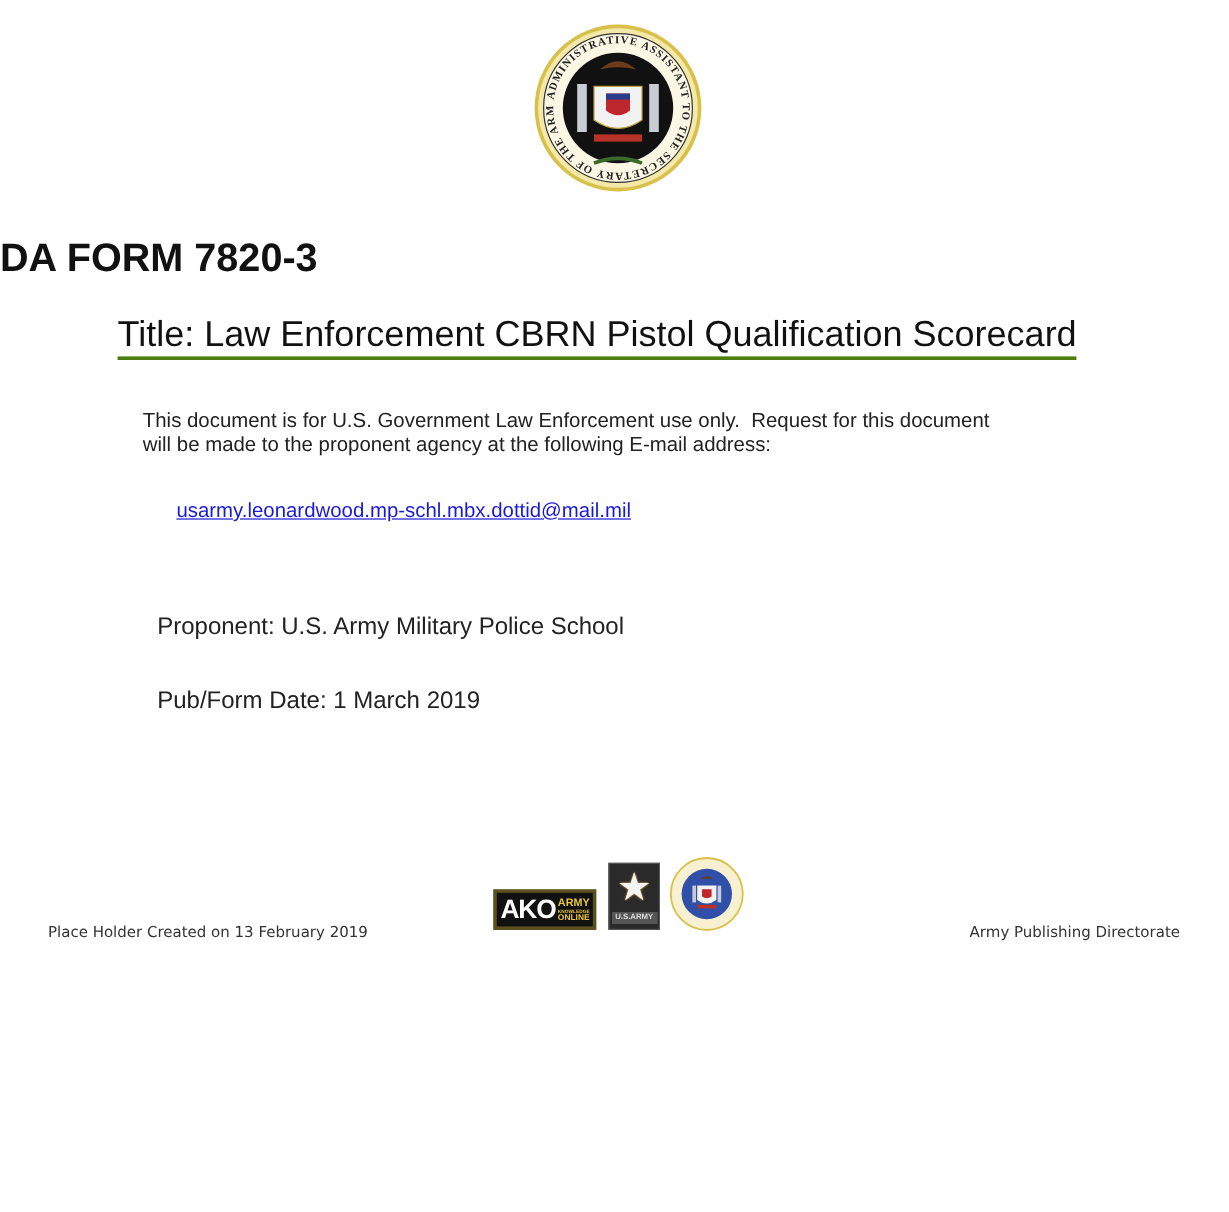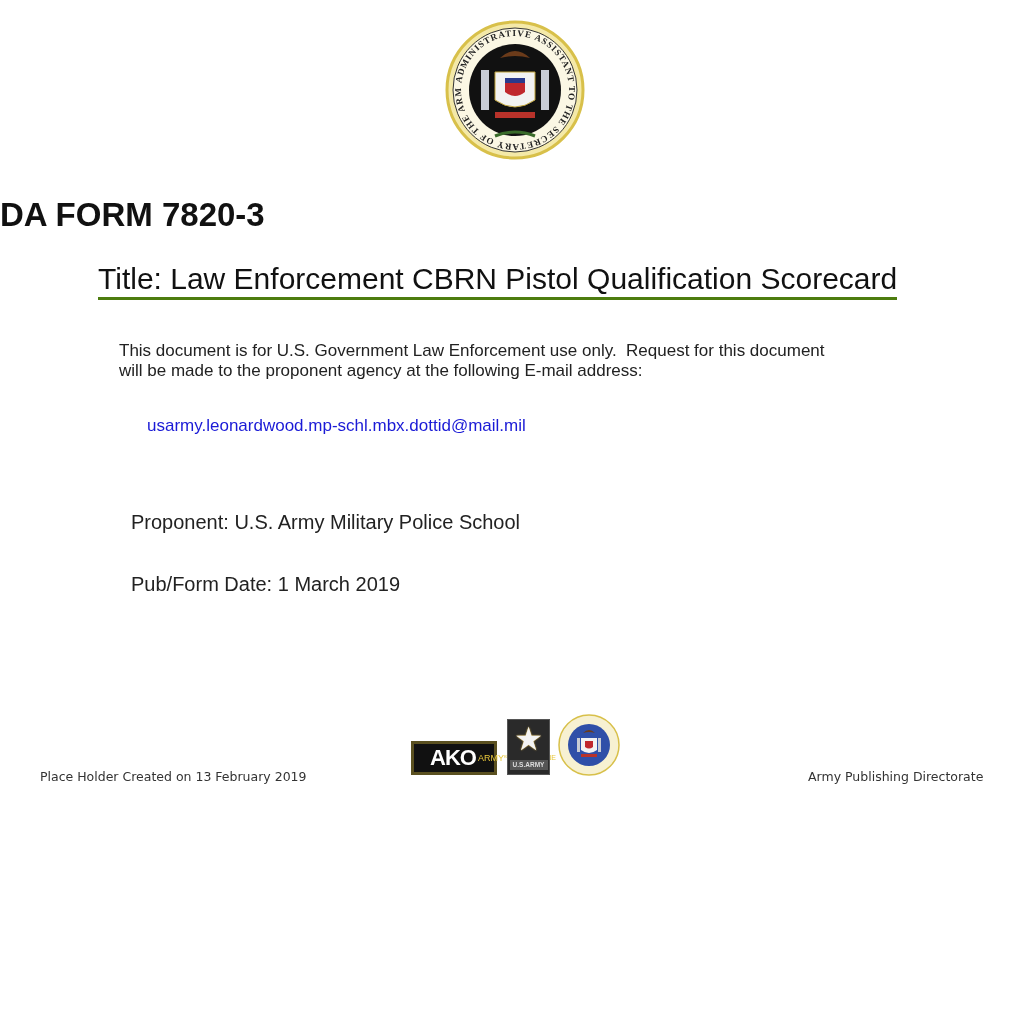--- a/index.html
+++ b/index.html
@@ -2,29 +2,29 @@
 <html><head>
 <meta charset="utf-8">
 <style>
   html, body { margin: 0; padding: 0; background: #ffffff; }
   body { width: 1024px; height: 1010px; position: relative; overflow: hidden; font-family: "Liberation Sans", sans-serif; color: #111; }
   .abs { position: absolute; }
   .seal-top { left: 445px; top: 20px; width: 140px; height: 140px; }
   .form-number { left: 0; width: 1024px; top: 196px; font-weight: bold; font-size: 33px; letter-spacing: 0px; color: #111; }
   .title-line { left: 98px; top: 262px; font-size: 30px; color: #111; border-bottom: 3px solid #4d7c0f; padding-bottom: 1px; line-height: 34px; white-space: nowrap; }
   .notice { left: 119px; top: 341px; font-size: 17px; line-height: 20px; color: #222; width: 800px; }
-  .email { left: 147px; top: 416px; font-size: 17px; color: #1a1ad6; cursor: pointer; }
+  .email { left: 147px; top: 416px; font-size: 17px; color: #1a1ad6; text-decoration: underline; cursor: pointer; }
   .proponent { left: 131px; top: 511px; font-size: 20px; color: #222; }
   .pubdate { left: 131px; top: 573px; font-size: 20px; color: #222; }
   .footer-left { left: 40px; top: 769px; font-size: 12.5px; color: #333; font-family: "DejaVu Sans", sans-serif; text-align: center; }
   .footer-right { left: 808px; top: 769px; font-size: 12.5px; color: #333; font-family: "DejaVu Sans", sans-serif; }
   .ako { left: 411px; top: 741px; width: 86px; height: 34px; background: #5a5020; box-sizing: border-box; padding: 3px; }
-  .ako-inner { width: 100%; height: 100%; background: #111; display: flex; align-items: center; padding-left: 16px; box-sizing: border-box; }
+  .ako-inner { width: 100%; height: 100%; background: #111; display: flex; align-items: center; padding-left: 3px; box-sizing: border-box; }
   .ako-big { color: #fff; font-weight: bold; font-size: 22px; letter-spacing: -1px; font-family: "Liberation Sans", sans-serif; }
-  .ako-small { color: #e8c73a; font-weight: normal; font-size: 7px; line-height: 7px; margin-left: 2px; display: flex; flex-direction: row; }
+  .ako-small { color: #e8c73a; font-weight: bold; font-size: 7px; line-height: 7px; margin-left: 2px; display: flex; flex-direction: column; }
   .usarmy { left: 507px; top: 719px; width: 43px; height: 56px; background: #2a2a2a; border: 1px solid #555; box-sizing: border-box; display: flex; flex-direction: column; align-items: center; }
   .usarmy-star { color: #f3f3f3; font-size: 32px; line-height: 38px; text-shadow: 0 0 1px #caa84a, 0 0 2px #caa84a; }
   .usarmy-label { background: #555; color: #ddd; font-size: 6.5px; font-weight: bold; width: 38px; text-align: center; line-height: 10px; margin-top: 2px; }
   .seal-small { left: 558px; top: 714px; width: 62px; height: 62px; }
 </style>
 </head>
 <body>
 
 <div class="abs seal-top">
   <svg width="140" height="140" viewBox="0 0 140 140">

